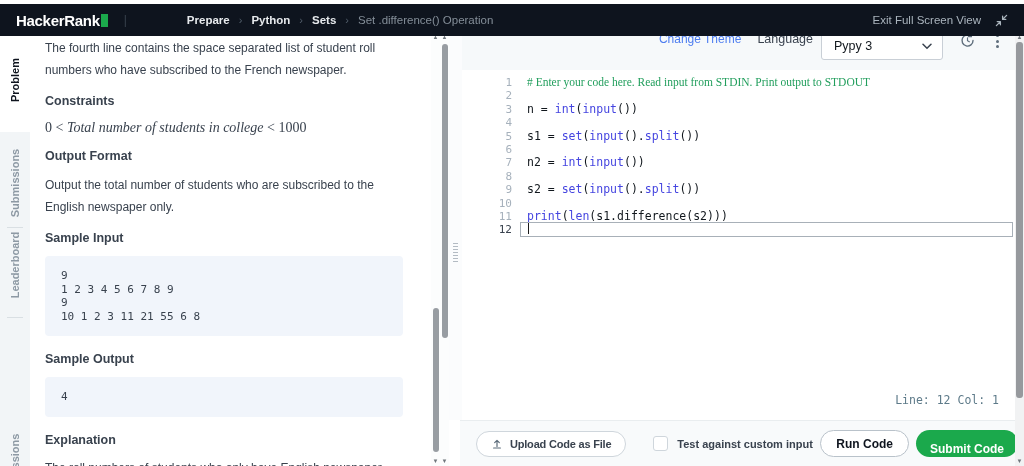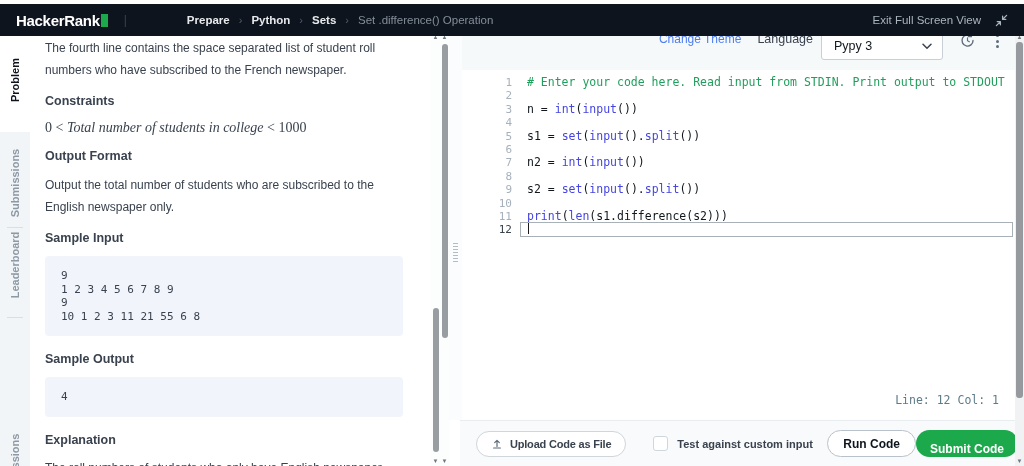--- a/index.html
+++ b/index.html
@@ -77,35 +77,35 @@
   .kebab{display:flex; flex-direction:column; gap:2.5px; padding:2px 4px; cursor:pointer;}
   .kebab i{width:3px; height:3px; border-radius:50%; background:#5f6e7c;}
 
   .code-area{position:relative; height:350px; padding-top:6px; font-family:"DejaVu Sans Mono", monospace;
     cursor:text;}
   .code-row{display:flex; height:13.4px; line-height:13.4px; font-size:11.5px;}
   .gutter-num{width:58px; text-align:right; padding-right:8px; color:#a6b1bc; font-size:11px; flex:none;}
   .code-row.active .gutter-num{color:#39424e;}
   .code-text{flex:1; padding-left:7px; white-space:pre; color:var(--text-near-black); margin-right:2px;}
   .code-row.active .code-text{border:1px solid #a8b0b8; height:15px; margin-top:-1px; background:#fff;}
-  .tok-c{color:var(--comment-green);} .tok-b{color:var(--keyword-blue);} .tok-p{color:var(--text-near-black);}
+  .tok-c{color:var(--comment-green);font-family:Liberation Serif, serif;} .tok-b{color:var(--keyword-blue);} .tok-p{color:var(--text-near-black);}
   .caret{display:inline-block; width:1px; height:11px; background:#1a1a1a; vertical-align:-1px;}
   .ed-status{position:absolute; right:16px; bottom:13px; font-family:"DejaVu Sans Mono", monospace;
     font-size:11.5px; color:#5d7a89;}
 
   
   .ed-footer{position:absolute; left:460px; top:420px; width:566px; height:46px; background:#f8fafb;
     border-top:1px solid #e9edef; display:flex; align-items:center; padding:0 8px 0 16px;}
   .upload-btn{height:26px; border:1px solid #cfd6dc; border-radius:15px; background:#fff; display:flex;
     align-items:center; gap:7px; padding:0 14px; cursor:pointer;}
   .upload-btn span{font-size:11px; font-weight:bold; color:var(--text-dark); letter-spacing:-.2px;}
   .chk-wrap{display:flex; align-items:center; gap:9px; margin-left:27px; cursor:pointer;}
   .checkbox{width:15px; height:15px; border:1px solid #cfd6dc; border-radius:3px; background:#fff;}
   .chk-label{font-size:11px; font-weight:bold; color:var(--text-dark);}
-  .btn-group{margin-left:auto; display:flex; }
+  .btn-group{margin-left:auto; display:flex; gap:7px;}
   .run-btn{height:27px; padding:0 15px; border:1px solid #b9c2ca; border-radius:15px; background:#fff;
     font-size:12px; font-weight:bold; color:#0e141e; cursor:pointer; font-family:inherit;}
   .submit-btn{height:27px; padding:12px 14px; border:none; border-radius:15px; background:var(--accent-green);
     font-size:12px; font-weight:bold; color:#fff; cursor:pointer; font-family:inherit;}
 </style>
 </head>
 <body>
 
 <div class="screen">
 

